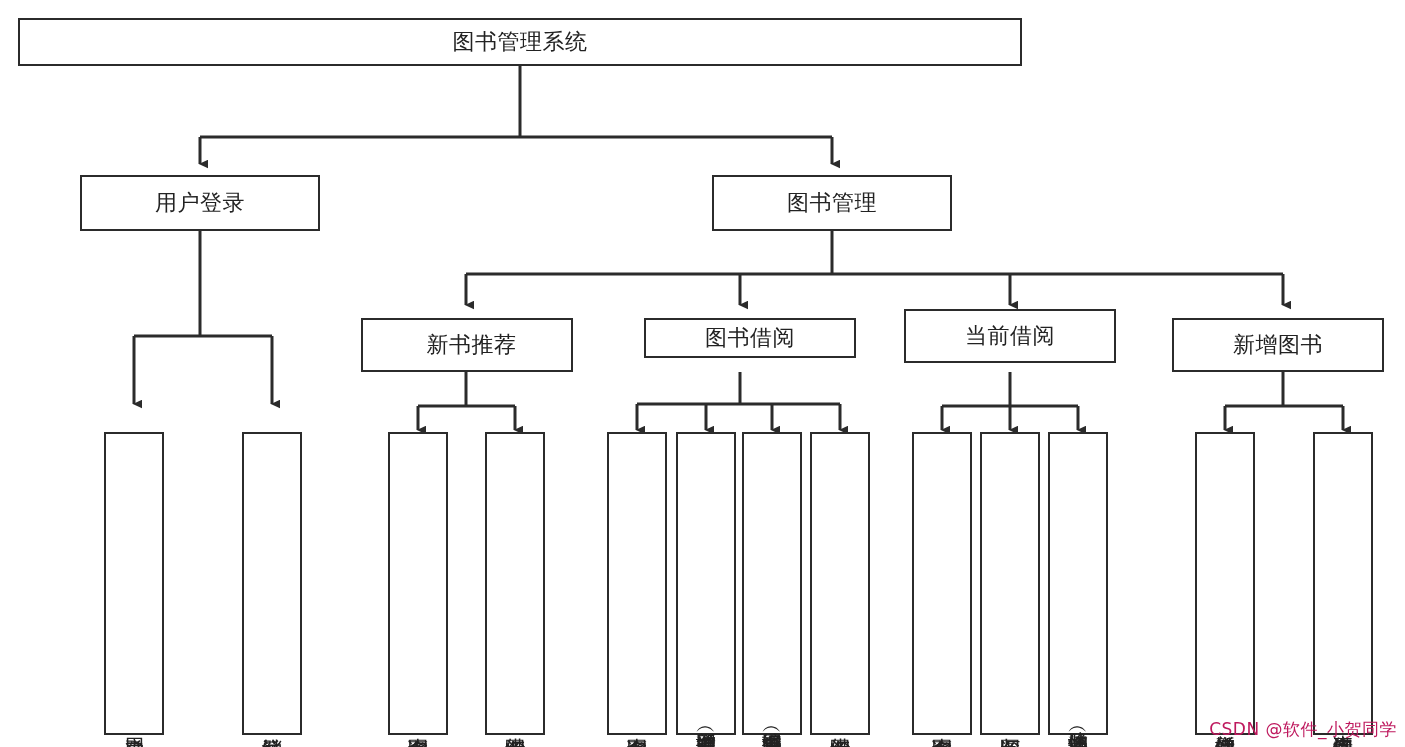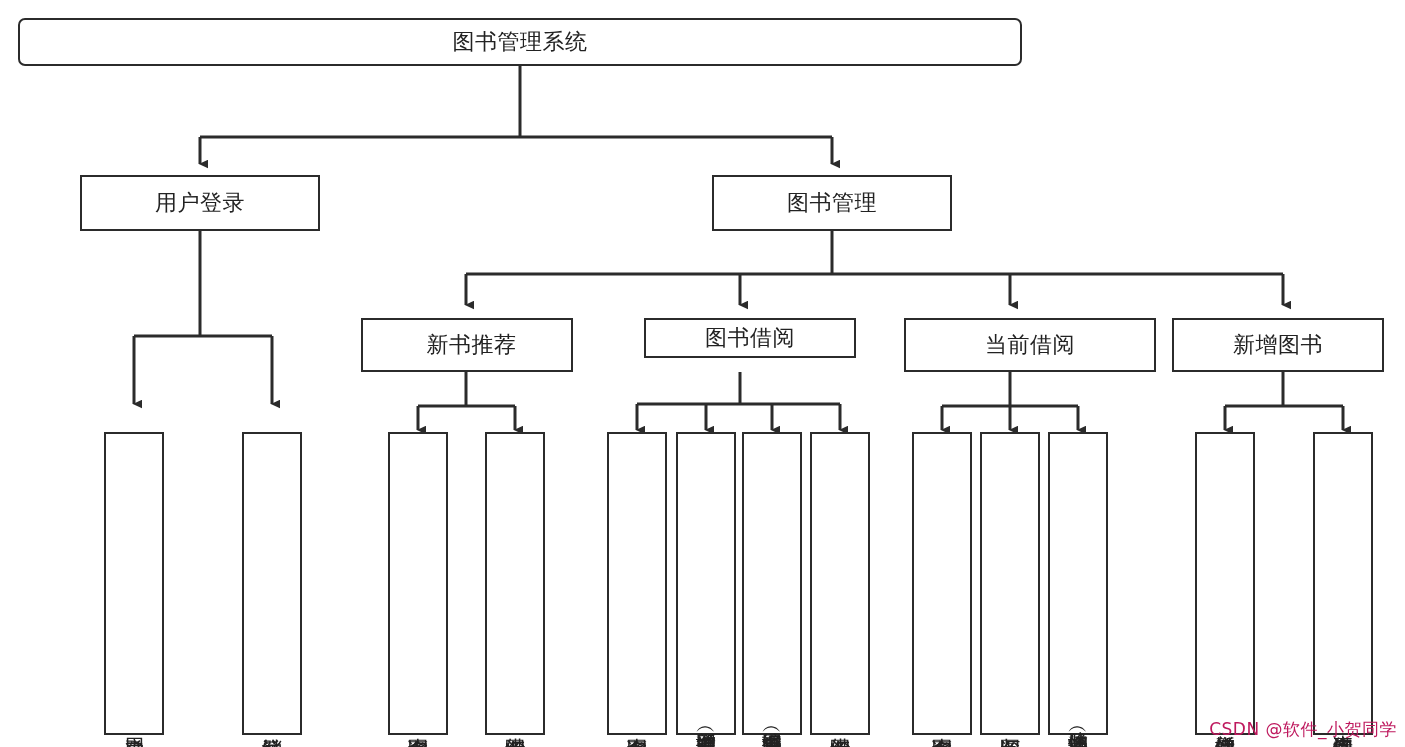--- a/index.html
+++ b/index.html
@@ -118,38 +118,38 @@
       <path d="M1010,406 L1010,430" marker-end="url(#arrowhead)"></path>
       <path d="M1078,406 L1078,430" marker-end="url(#arrowhead)"></path>
 
       <path d="M1283,372 L1283,406"></path>
       <path d="M1225,406 L1343,406"></path>
       <path d="M1225,406 L1225,430" marker-end="url(#arrowhead)"></path>
       <path d="M1343,406 L1343,430" marker-end="url(#arrowhead)"></path>
     </g>
   </svg>
 
-  <div class="node" style="left:18px; top:18px; width:1004px; height:48px;border-radius:7px;">
+  <div class="node" style="left:18px; top:18px; width:1004px; height:48px;">
     <span class="node-label">图书管理系统</span>
   </div>
 
   <div class="node" style="left:80px; top:175px; width:240px; height:56px;">
     <span class="node-label">用户登录</span>
   </div>
   <div class="node" style="left:712px; top:175px; width:240px; height:56px;align-items:center;">
     <span class="node-label">图书管理</span>
   </div>
 
   <div class="node" style="left:361px; top:318px; width:212px; height:54px;padding-left:9px;">
     <span class="node-label">新书推荐</span>
   </div>
   <div class="node" style="left:644px; top:318px; width:212px; height:40px;">
     <span class="node-label">图书借阅</span>
   </div>
-  <div class="node" style="left:904px; top:318px; width:252px; height:54px;">
+  <div class="node" style="left:904px; top:309px; width:212px; height:54px;">
     <span class="node-label">当前借阅</span>
   </div>
   <div class="node" style="left:1172px; top:318px; width:212px; height:54px;">
     <span class="node-label">新增图书</span>
   </div>
 
   <div class="node leaf" style="left:104px; top:432px; width:60px; height:303px;">
     <span class="node-label">用户登录</span>
   </div>
   <div class="node leaf" style="left:242px; top:432px; width:60px; height:303px;">

